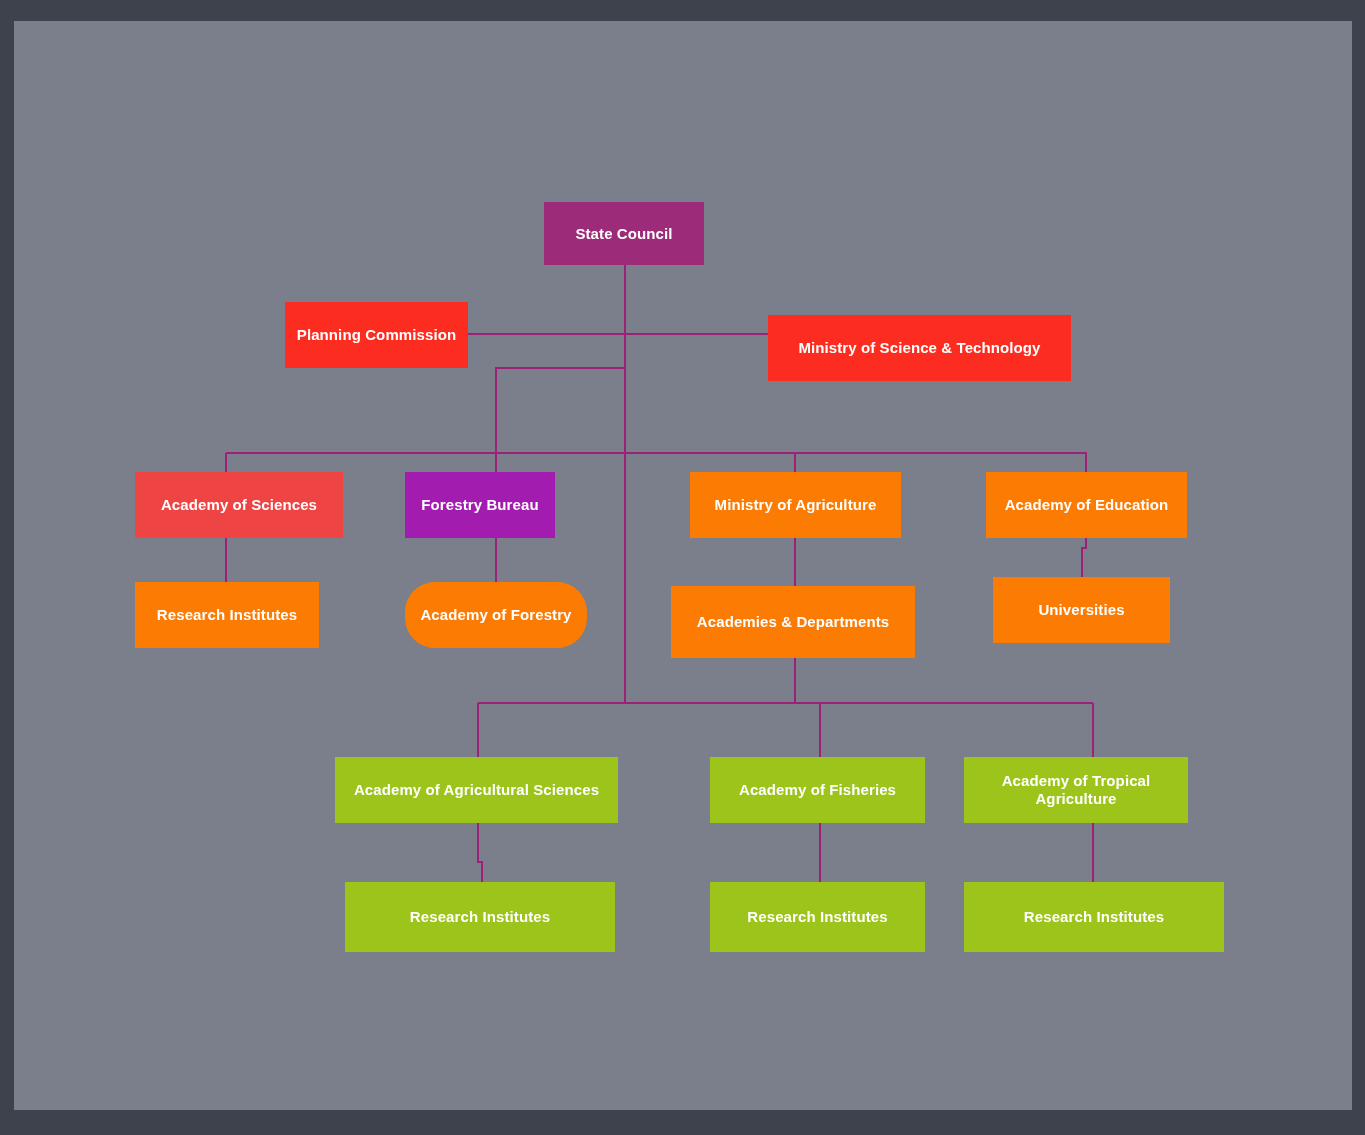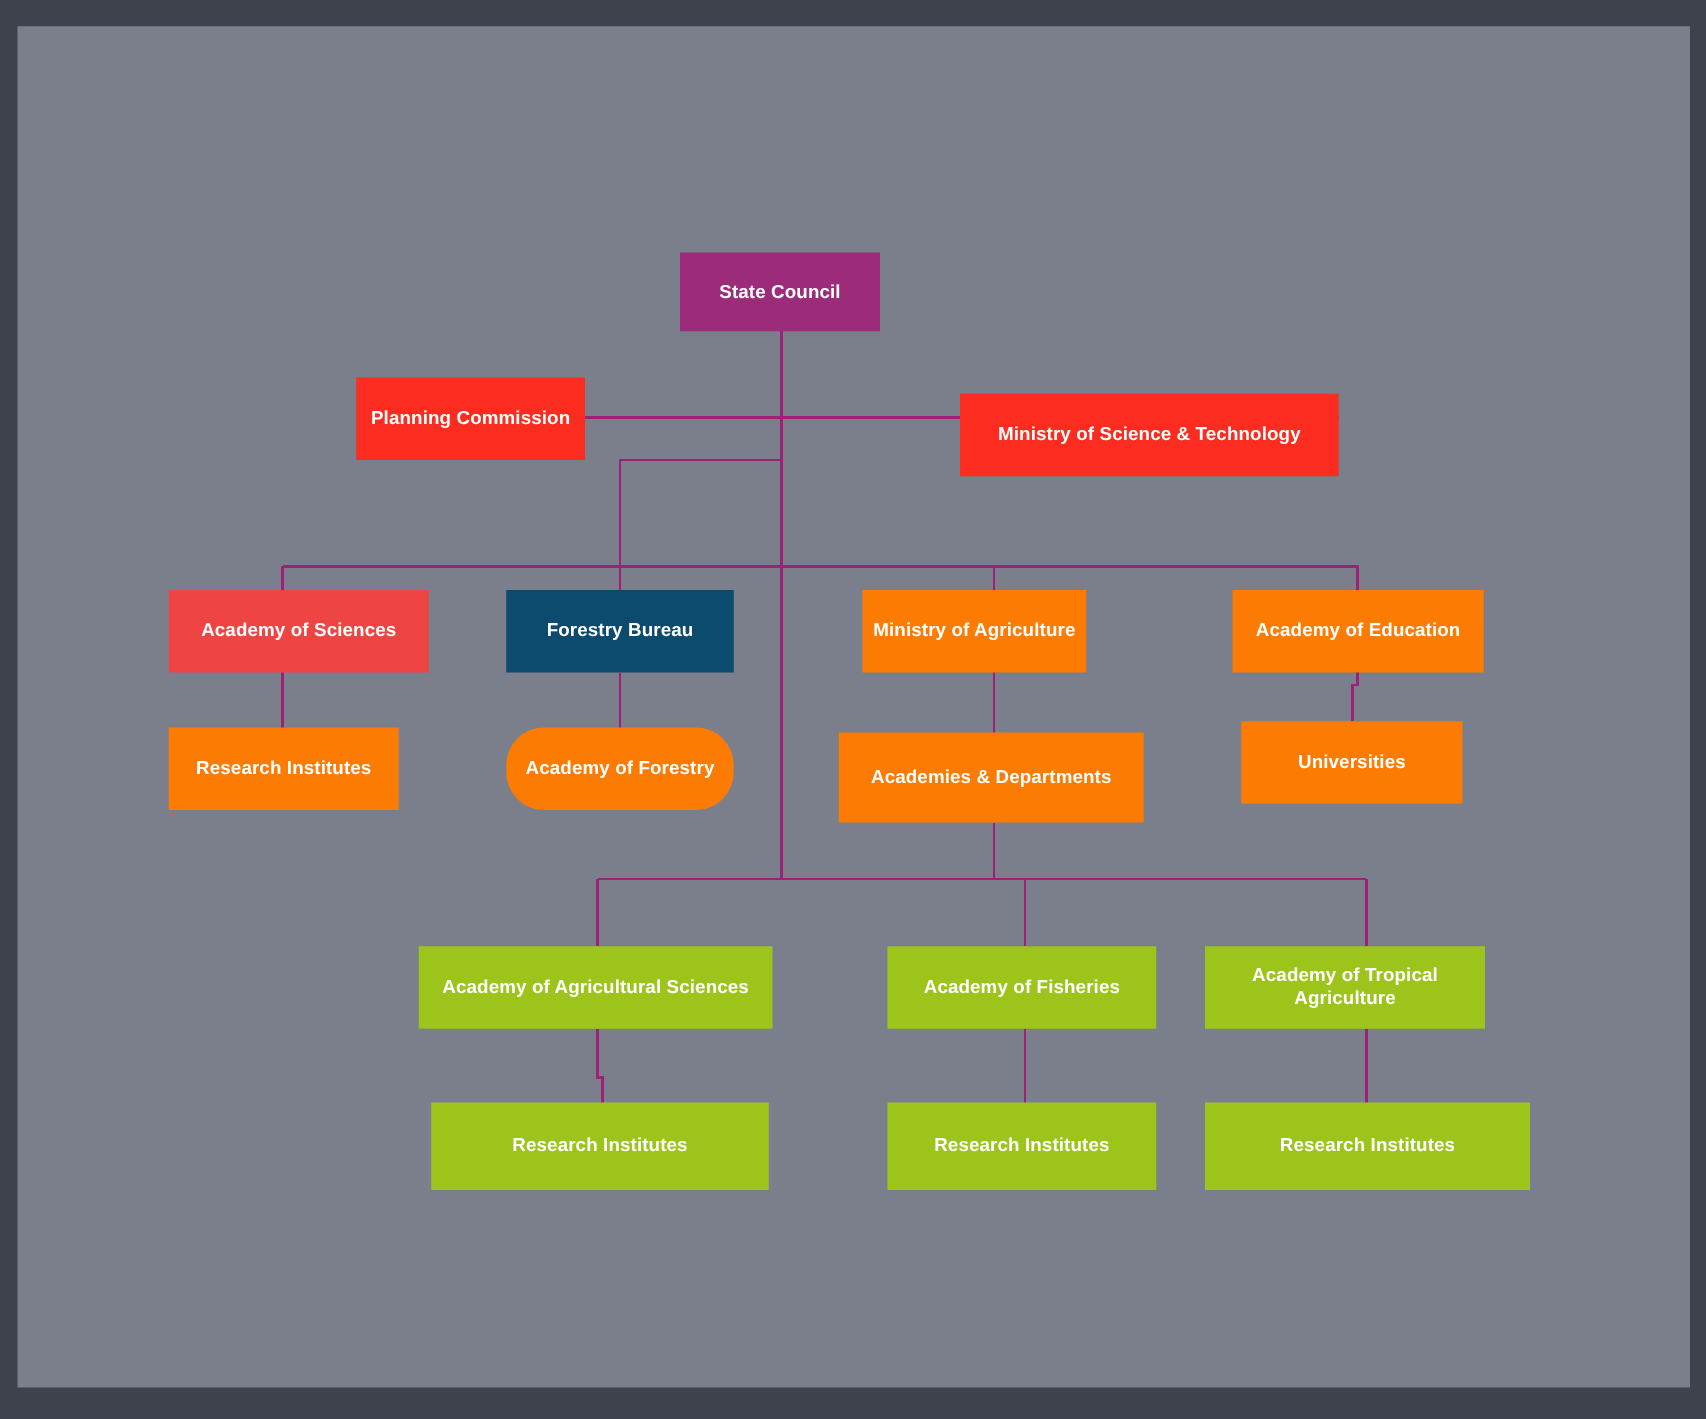--- a/index.html
+++ b/index.html
@@ -89,24 +89,24 @@
         </div>
         <div class="node" style="left: 271px; top: 281px; width: 183px; height: 66px; background: rgb(252, 45, 32);">
           <span class="node-label">Planning Commission</span>
         </div>
         <div class="node" style="left: 754px; top: 294px; width: 303px; height: 66px; background: rgb(252, 45, 32);">
           <span class="node-label">Ministry of Science &amp; Technology</span>
         </div>
         <div class="node" style="left: 121px; top: 451px; width: 208px; height: 66px; background: #ef4444; justify-content: center;">
           <span class="node-label">Academy of Sciences</span>
         </div>
-        <div class="node" style="left: 391px; top: 451px; width: 182px; height: 66px; background: #0c4a6e;">
+        <div class="node" style="left: 391px; top: 451px; width: 150px; height: 66px; background: #a21caf;">
           <span class="node-label">Forestry Bureau</span>
         </div>
-        <div class="node" style="left: 676px; top: 451px; width: 179px; height: 66px; background: rgb(252, 123, 3);">
+        <div class="node" style="left: 676px; top: 451px; width: 211px; height: 66px; background: rgb(252, 123, 3);">
           <span class="node-label">Ministry of Agriculture</span>
         </div>
         <div class="node" style="left: 972px; top: 451px; width: 201px; height: 66px; background: rgb(252, 123, 3);">
           <span class="node-label">Academy of Education</span>
         </div>
         <div class="node" style="left: 121px; top: 561px; width: 184px; height: 66px; background: rgb(252, 123, 3);">
           <span class="node-label">Research Institutes</span>
         </div>
         <div class="node" style="left: 391px; top: 561px; width: 182px; height: 66px; background: rgb(252, 123, 3); border-radius: 30px;">
           <span class="node-label">Academy of Forestry</span>

